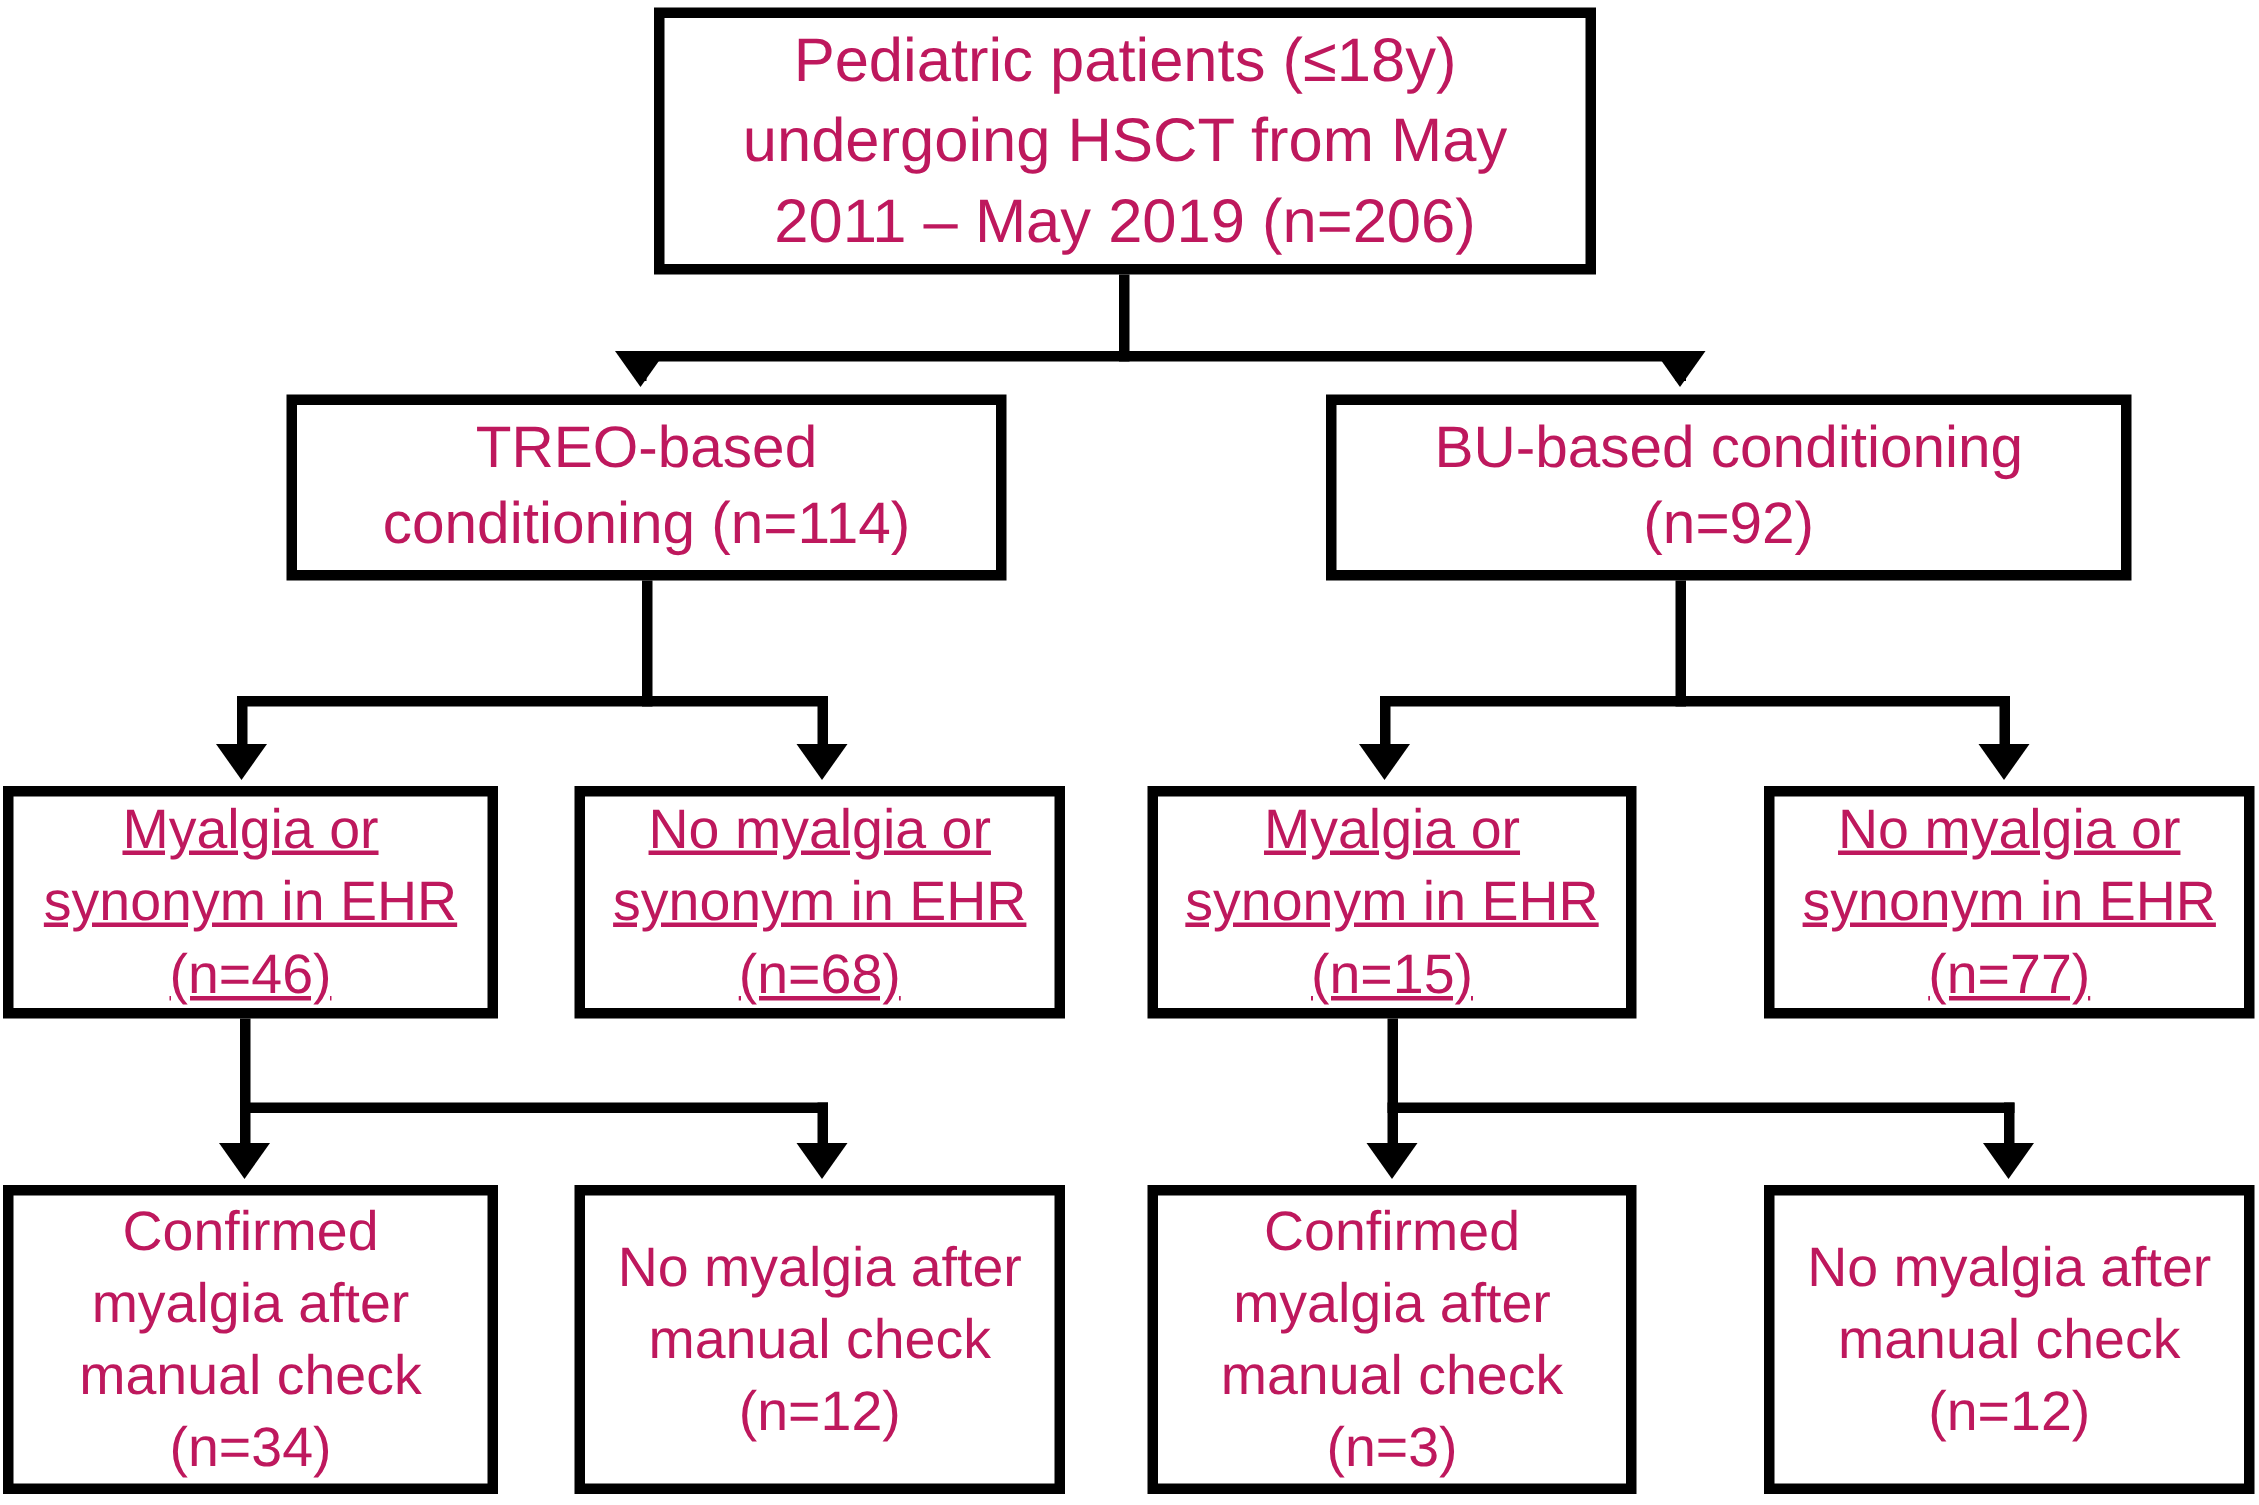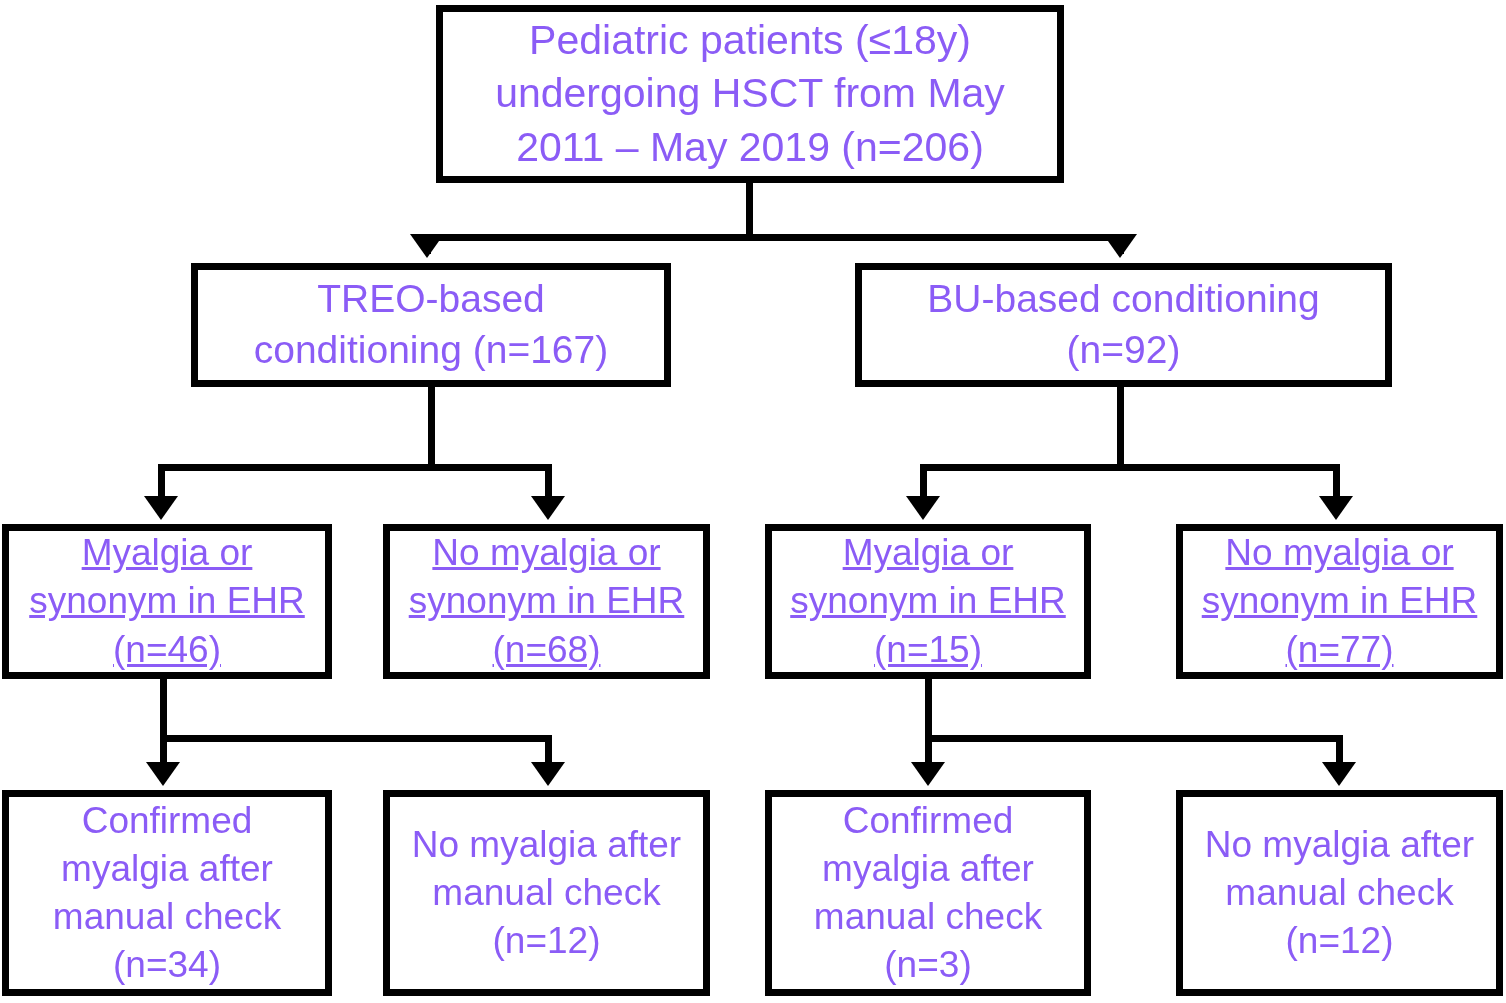--- a/index.html
+++ b/index.html
@@ -18,21 +18,21 @@
   }
   .node {
     position: absolute;
     box-sizing: border-box;
     background: #ffffff;
     border: 7px solid #000000;
     display: flex;
     align-items: center;
     justify-content: center;
     text-align: center;
-    color: #8b5cf6;
+    color: #be185d;
     line-height: 1.30;
     white-space: pre-line;
     padding: 2px 6px;
   }
   .node-text {
     display: block;
     width: 100%;
     white-space: pre-line;
   }
   
@@ -70,24 +70,24 @@
 
   <div class="conn vline" style="left:746px; top:183px; height:58px;"></div>
   <div class="conn hline" style="left:424px; top:234px; width:700px;"></div>
   <div class="conn vline" style="left:424px; top:234px; height:20px;"></div>
   <div class="arrow" style="left:410px; top:234px;"></div>
   <div class="conn vline" style="left:1117px; top:234px; height:20px;"></div>
   <div class="arrow" style="left:1103px; top:234px;"></div>
 
   <div class="node row2" style="left:191px; top:263px; width:480px; height:124px;">
     <span class="node-text">TREO-based
-conditioning (n=167)</span>
+conditioning (n=114)</span>
   </div>
 
-  <div class="node row2" style="left:855px; top:263px; width:537px; height:124px;">
+  <div class="node row2" style="left:884px; top:263px; width:537px; height:124px;">
     <span class="node-text">BU-based conditioning
 (n=92)</span>
   </div>
 
   <div class="conn vline" style="left:428px; top:387px; height:84px;"></div>
   <div class="conn hline" style="left:158px; top:464px; width:394px;"></div>
   <div class="conn vline" style="left:158px; top:464px; height:36px;"></div>
   <div class="arrow" style="left:144px; top:496px;"></div>
   <div class="conn vline" style="left:545px; top:464px; height:36px;"></div>
   <div class="arrow" style="left:531px; top:496px;"></div>

